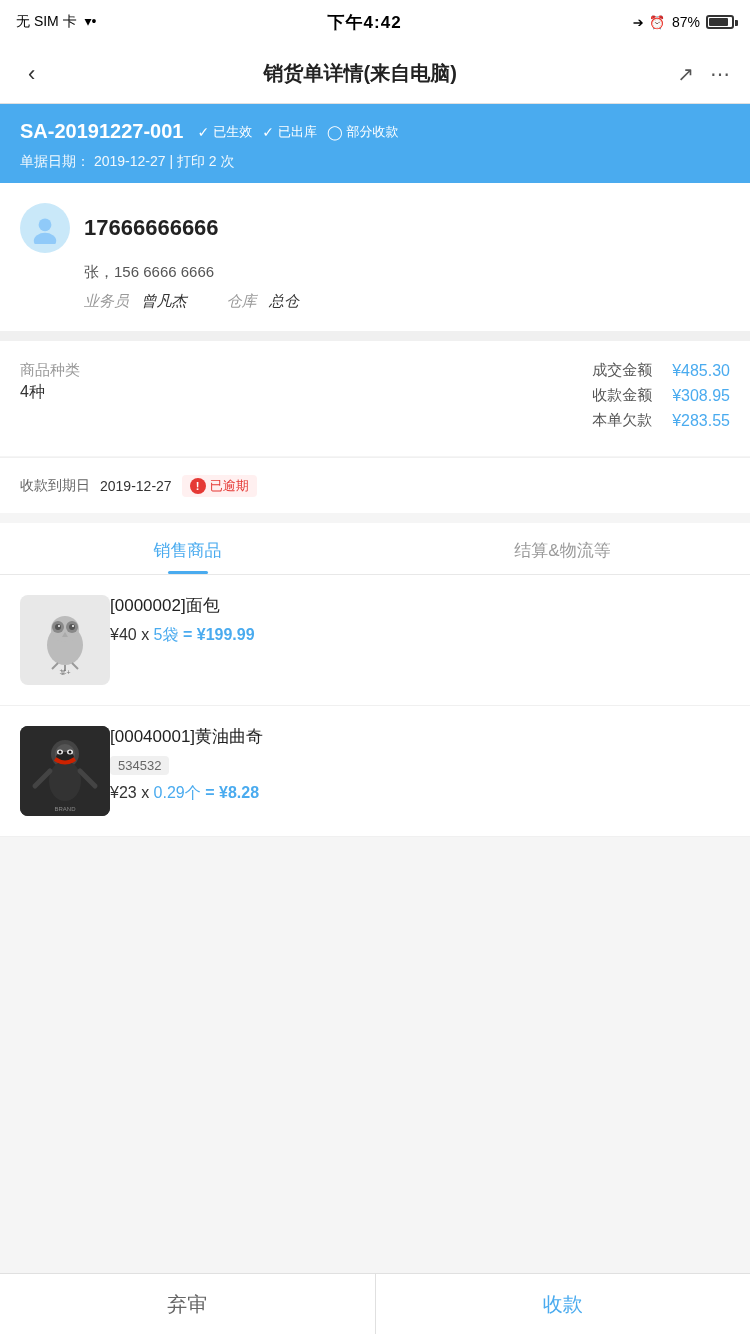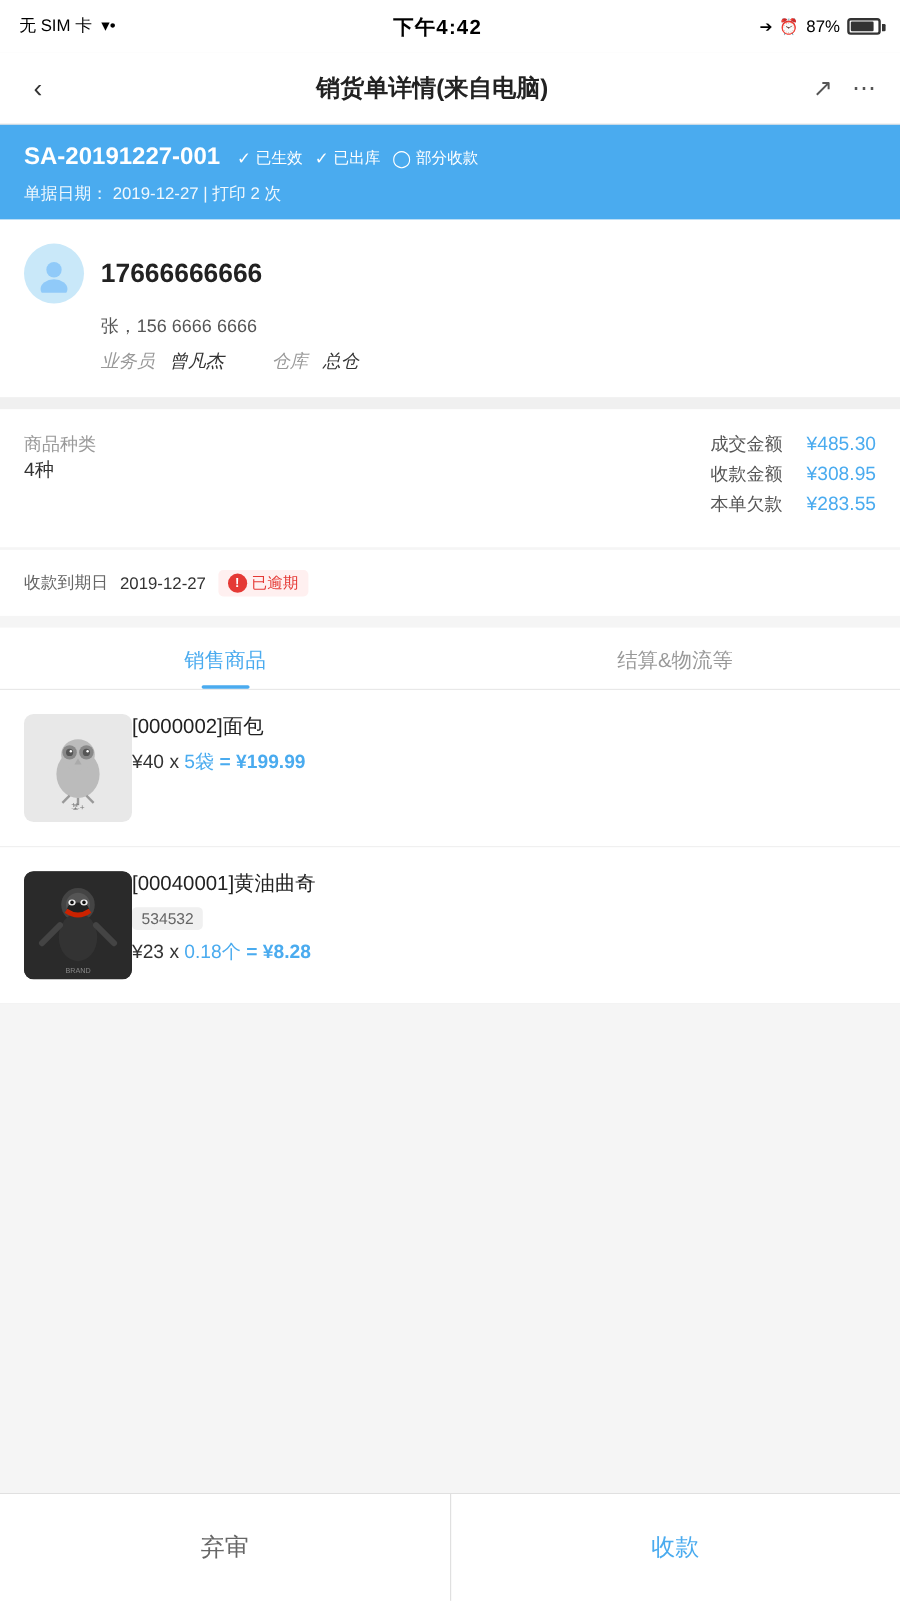--- a/index.html
+++ b/index.html
@@ -315,21 +315,21 @@
       color: #4AABEF;
       font-weight: 600;
     }
 
     
     .bottom-bar {
       position: fixed;
       bottom: 0;
       left: 0;
       width: 750px;
-      height: 90px;
+      height: 61px;
       background: #fff;
       display: flex;
       border-top: 1px solid #e0e0e0;
     }
     .bottom-btn {
       flex: 1;
       display: flex;
       align-items: center;
       justify-content: center;
       font-size: 20px;
@@ -522,21 +522,21 @@
       </svg>
     </div>
     <div class="product-info">
       <div class="product-name">[00040001]黄油曲奇</div>
       <div>
         <span class="product-sku">534532</span>
       </div>
       <div class="product-price">
         <span>¥23</span>
         <span> x </span>
-        <span class="qty"><span>0.18</span><span>个</span></span>
+        <span class="qty"><span>0.29</span><span>个</span></span>
         <span class="total">= ¥8.28</span>
       </div>
     </div>
   </div>
 
 </div>
 
 <div style="height:80px;"></div>
 
 <div class="bottom-bar">

